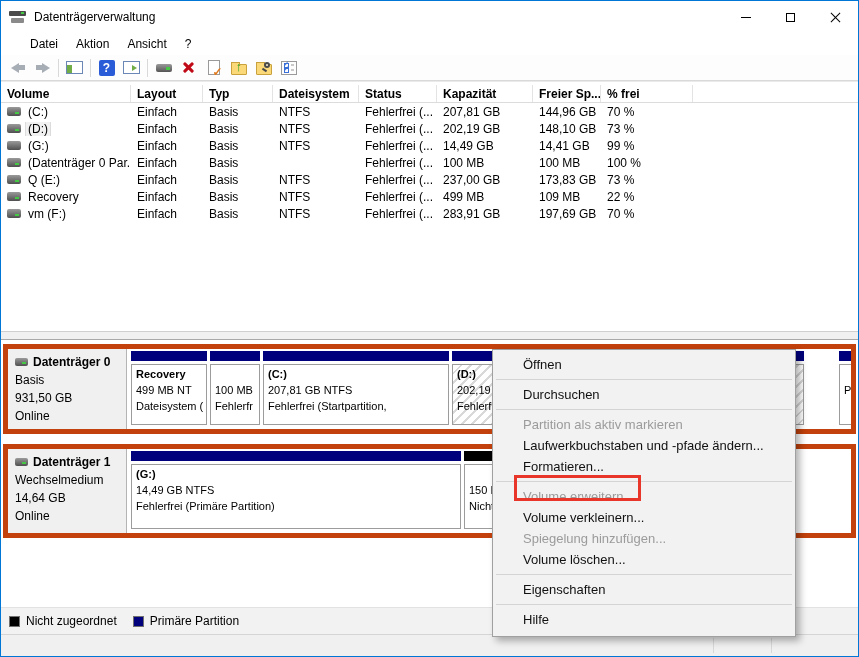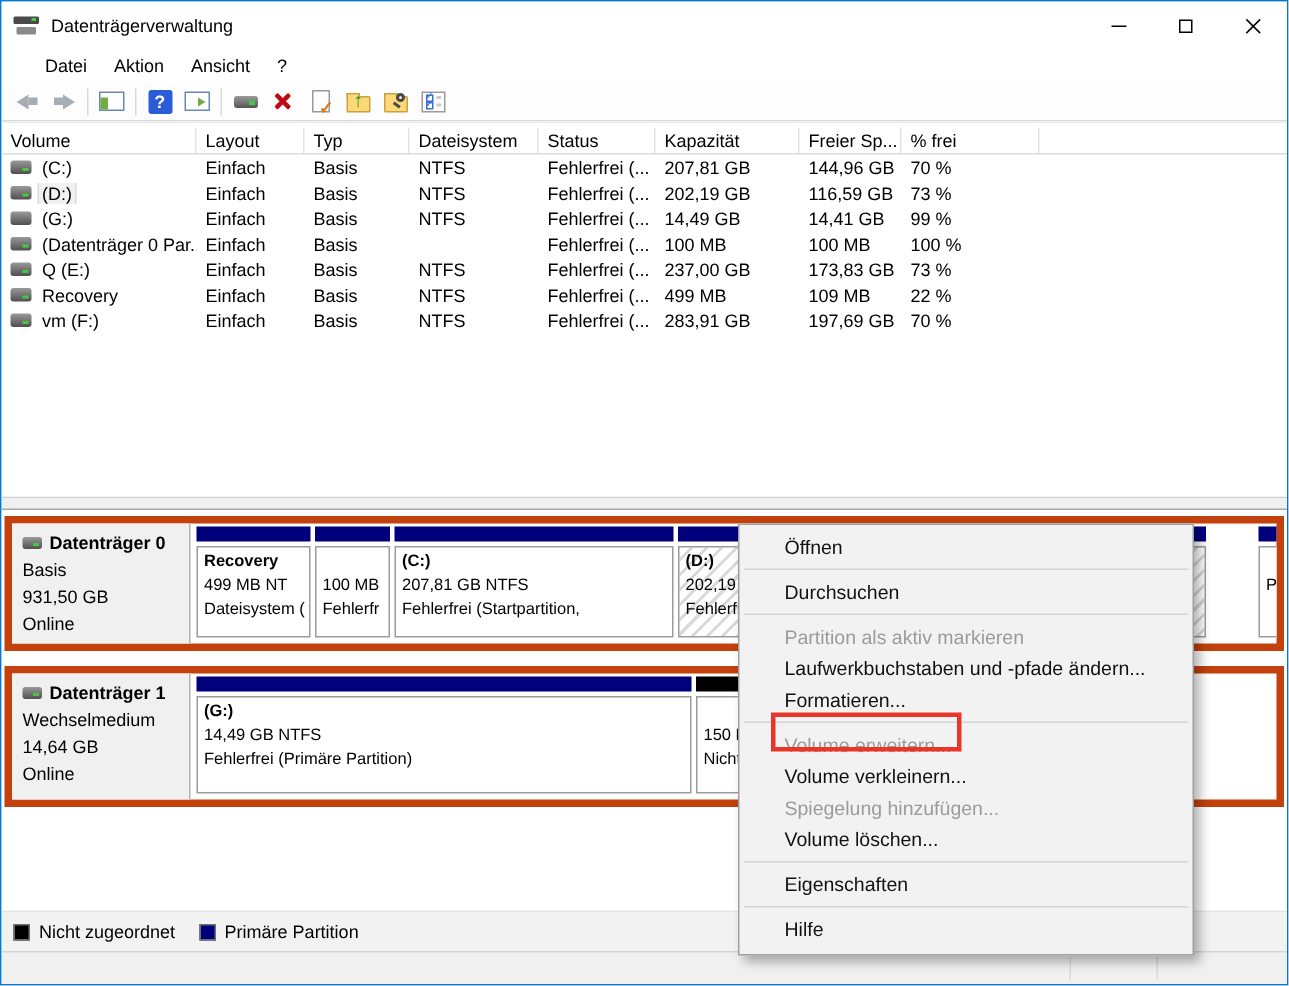--- a/index.html
+++ b/index.html
@@ -57,21 +57,21 @@
   .mag::after{content:"";position:absolute;left:-4px;top:5px;width:5px;height:2px;background:#4a4a4a;transform:rotate(35deg);}
   .props-ic{width:16px;height:14px;border:1px solid #9a9a9a;background:#fdfdfd;display:flex;flex-direction:column;justify-content:space-evenly;padding:1px 2px;}
   .prow-ic{display:flex;align-items:center;gap:2px;}
   .pchk{width:5px;height:5px;border:1px solid #3a6fd8;position:relative;flex:0 0 auto;}
   .pchk::after{content:"✓";position:absolute;left:-1px;top:-4px;color:#3a6fd8;font-size:7px;}
   .pline{flex:1;height:2px;background:#c9c9c9;}
 
   
   .listpane{position:relative;height:250px;background:#fff;border-top:1px solid #eaeaea;padding-top:3px;}
   .vhead{display:flex;height:18px;border-bottom:1px solid #dcdcdc;}
-  .hcell{padding:2px 6px;border-right:1px solid #e3e3e3;white-space:nowrap;overflow:hidden;flex:0 0 auto;}
+  .hcell{padding:2px 6px;border-right:1px solid #e3e3e3;white-space:nowrap;overflow:hidden;flex:0 0 auto;font-weight:bold;}
   .hfill{flex:1;border-right:none;}
   .trow{display:flex;height:17px;align-items:center;}
   .tcell{padding:0 6px;white-space:nowrap;overflow:hidden;flex:0 0 auto;}
   .vcell{display:flex;align-items:center;gap:5px;}
   .vicon{width:14px;height:9px;background:linear-gradient(#9a9a9a,#4f4f4f);border-radius:2px;position:relative;flex:0 0 auto;}
   .vicon::after{content:"";position:absolute;right:2px;bottom:2px;width:4px;height:2px;background:#45c945;}
   .vicon.nogreen::after{display:none;}
   .vlabel{padding:0 2px;}
   .vlabel.sel{background:#f1f1f1;outline:1px solid #dcdcdc;}
 
@@ -229,21 +229,21 @@
         <div class="trow">
           <span class="tcell vcell" style="width: 130px;">
             <span class="vicon"></span>
             <span class="vlabel sel">(D:)</span>
           </span>
           <span class="tcell" style="width: 72px;">Einfach</span>
           <span class="tcell" style="width: 70px;">Basis</span>
           <span class="tcell" style="width: 86px;">NTFS</span>
           <span class="tcell" style="width: 78px;">Fehlerfrei (...</span>
           <span class="tcell" style="width: 96px;">202,19 GB</span>
-          <span class="tcell" style="width: 68px;">116,59 GB</span>
+          <span class="tcell" style="width: 68px;">148,10 GB</span>
           <span class="tcell" style="width: 92px;">73 %</span>
         </div>
         <div class="trow">
           <span class="tcell vcell" style="width: 130px;">
             <span class="vicon nogreen"></span>
             <span class="vlabel">(G:)</span>
           </span>
           <span class="tcell" style="width: 72px;">Einfach</span>
           <span class="tcell" style="width: 70px;">Basis</span>
           <span class="tcell" style="width: 86px;">NTFS</span>

